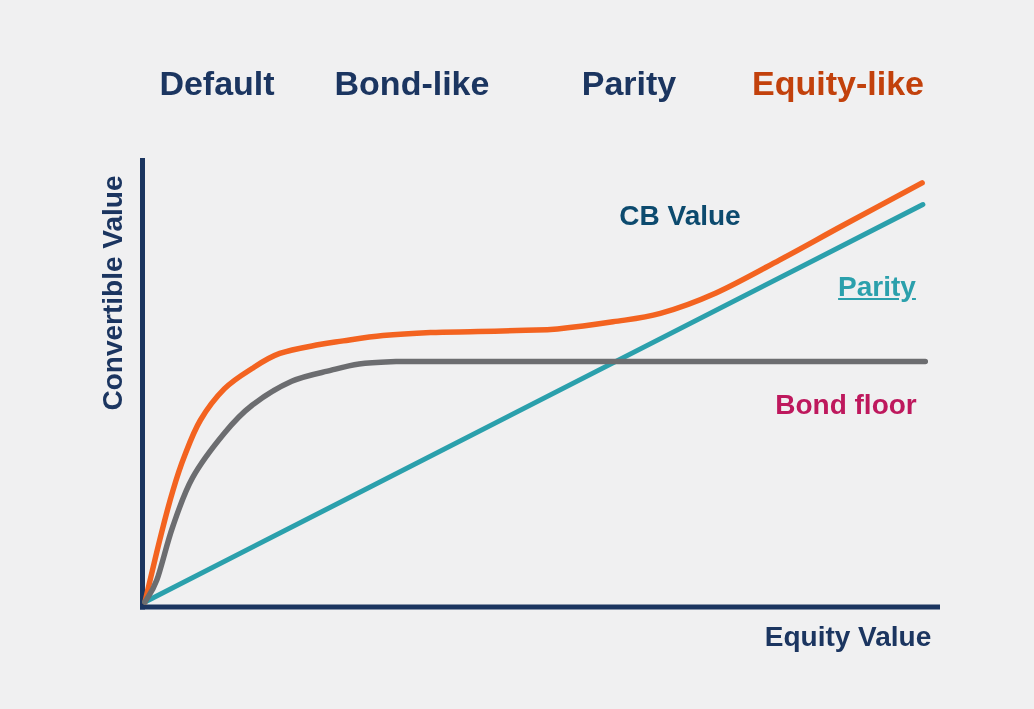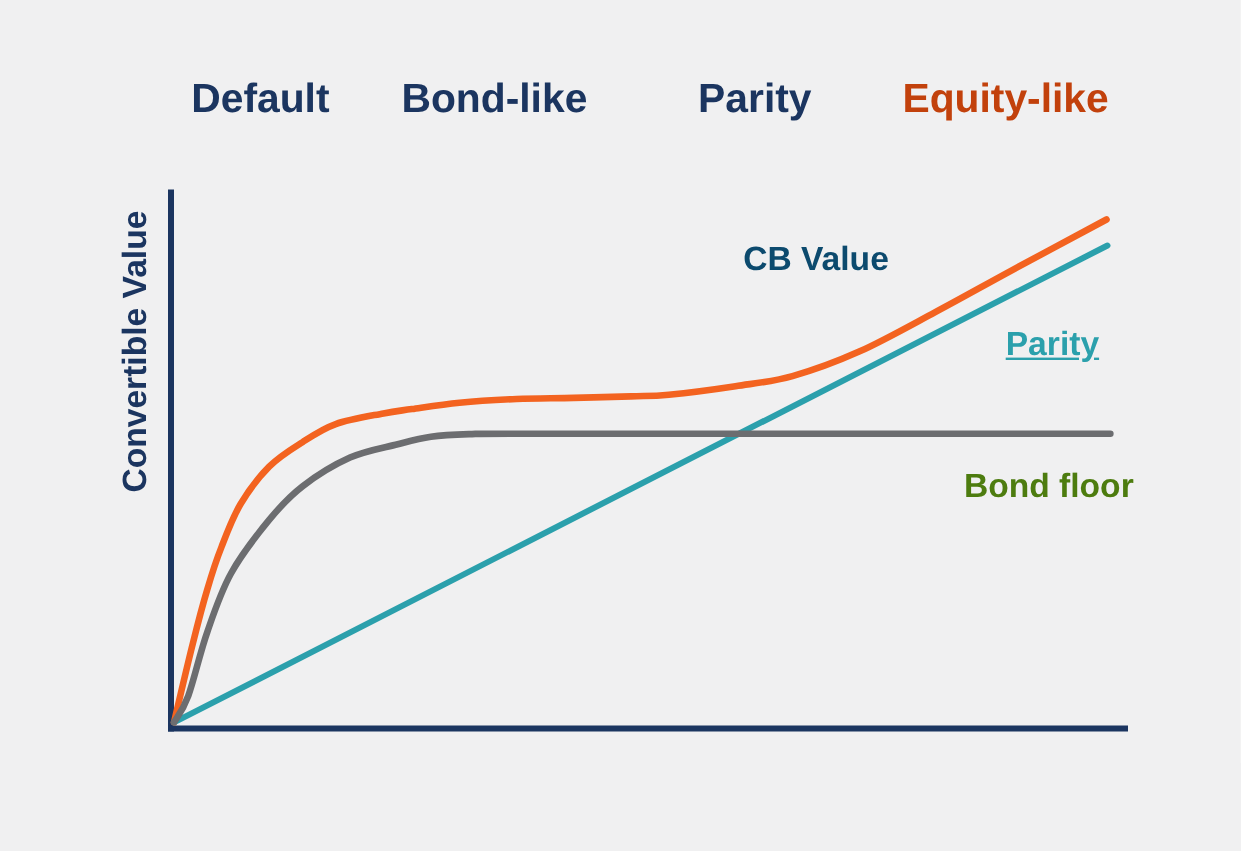--- a/index.html
+++ b/index.html
@@ -46,16 +46,17 @@
   <svg id="plot" width="1034" height="709" viewBox="0 0 1034 709">
       <line x1="142.5" y1="158" x2="142.5" y2="609.5" stroke="#1b3560" stroke-width="5"></line>
       <line x1="140" y1="607" x2="940" y2="607" stroke="#1b3560" stroke-width="5"></line>
       <path d="M145.0 602.0C147.6 590.9,156.2 553.9,160.9 535.4C165.5 516.9,168.8 504.3,172.8 491.0C176.7 477.7,180.0 467.3,184.7 455.5C189.3 443.6,193.9 431.1,200.5 420.0C207.1 408.9,215.7 397.5,224.3 388.9C232.9 380.3,242.8 374.4,252.1 368.5C261.3 362.5,268.6 357.4,279.8 353.4C291.0 349.4,308.9 346.6,319.5 344.5C330.0 342.4,332.7 342.4,343.3 340.9C353.8 339.4,368.4 337.0,382.9 335.6C397.4 334.2,414.6 333.2,430.5 332.5C446.3 331.8,462.2 332.0,478.1 331.6C493.9 331.2,512.4 330.7,525.6 330.3C538.9 329.8,542.8 330.3,557.4 328.9C571.9 327.5,595.7 324.4,612.9 321.8C630.1 319.2,643.3 318.2,660.4 313.4C677.6 308.6,696.1 301.9,716.0 293.0C735.8 284.1,758.3 271.4,779.4 260.1C800.5 248.9,819.0 238.4,842.8 225.5C866.6 212.6,908.9 190.0,922.1 182.9" fill="none" stroke="#f36320" stroke-width="5.5" stroke-linecap="round" stroke-linejoin="round"></path>
       <path d="M145.0 602.0 L922.9 204.6" fill="none" stroke="#2ba0ac" stroke-width="5" stroke-linecap="round" stroke-linejoin="round"></path>
       <path d="M145.0 602.0C147.0 598.3,152.3 592.4,156.9 579.8C161.5 567.2,166.8 543.5,172.8 526.5C178.7 509.5,184.0 493.2,192.6 477.7C201.2 462.1,214.4 445.3,224.3 433.3C234.2 421.2,240.8 414.0,252.1 405.3C263.3 396.6,278.5 387.2,291.7 381.3C304.9 375.5,320.1 373.1,331.4 370.2C342.6 367.3,349.2 365.4,359.1 364.0C369.0 362.6,378.9 362.2,390.8 361.8C402.7 361.4,392.2 361.4,430.5 361.4C468.8 361.3,538.3 361.4,620.8 361.4C703.3 361.4,874.6 361.4,925.3 361.4" fill="none" stroke="#6c6d70" stroke-width="5.5" stroke-linecap="round" stroke-linejoin="round"></path>
     </svg>
 
   <span class="series-label" style="left: 680px; top: 196px; color: #0c4a6e; margin-top: 20px;">CB Value</span>
   <span class="series-label" style="left: 877px; top: 287px; color: rgb(43, 160, 172); text-decoration: underline;">Parity</span>
-  <span class="series-label" style="left: 846px; top: 405px; color: #4d7c0f; margin-left: 28px;">Bond floor</span>
+  <span class="series-label" style="left: 846px; top: 405px; color: #be185d;">Bond floor</span>
 
+  <span class="xlabel" style="color: rgb(27, 53, 96);">Equity Value</span>
 
 </div>
 
 </body></html>

